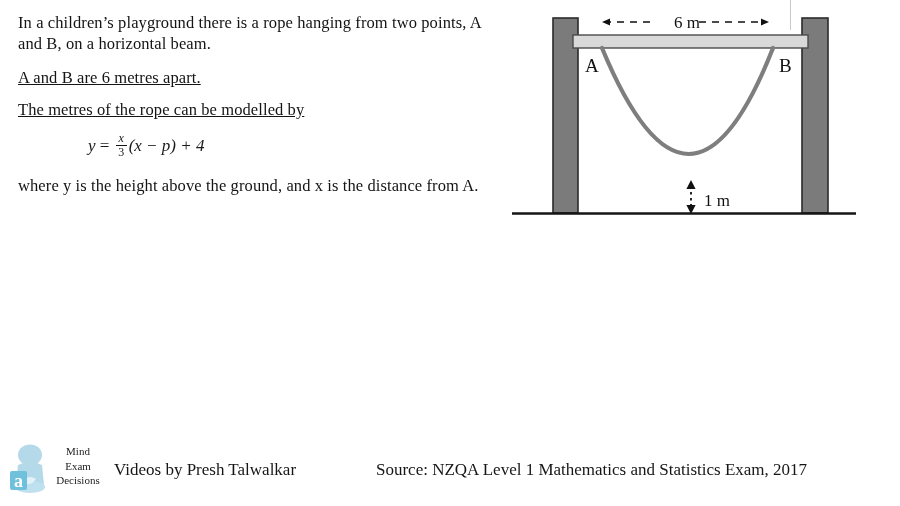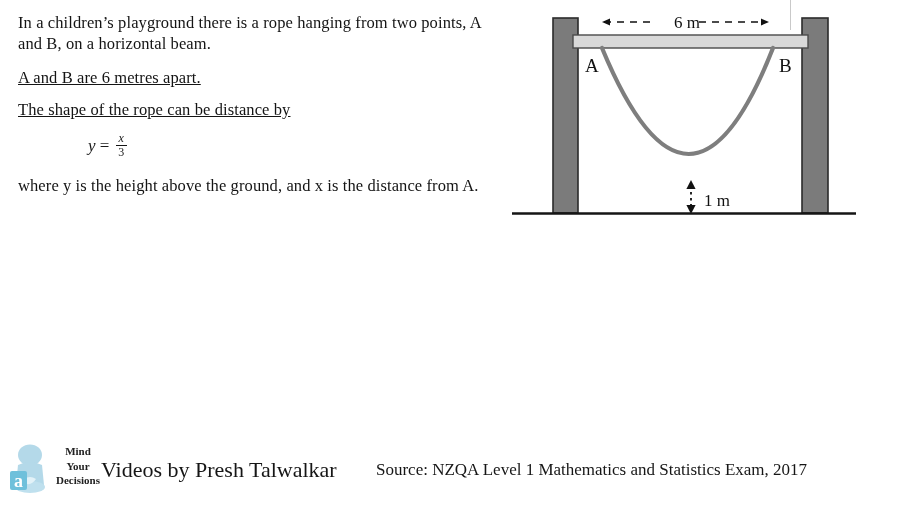--- a/index.html
+++ b/index.html
@@ -131,30 +131,29 @@
   }
   .logo-words {
     position: absolute;
     left: 48px;
     top: 4px;
     width: 60px;
     text-align: center;
     font-size: 11px;
     line-height: 14.5px;
     color: #222;
-    font-weight: bold;
   }
   .logo-words div {
     white-space: nowrap;
   }
   .footer-credit {
     position: absolute;
-    left: 101px;
+    left: 114px;
     top: 459px;
-    font-size: 22px;
+    font-size: 17px;
     line-height: 22px;
     color: #161616;
     white-space: nowrap;
   }
   .footer-source {
     position: absolute;
     left: 376px;
     top: 459px;
     font-size: 17px;
     line-height: 22px;
@@ -167,32 +166,33 @@
 
 <div id="slide">
 
   <div class="problem-text">
 
     <p class="para">In a children’s playground there is a rope hanging from two points, A and B, on a horizontal beam.</p>
 
     <p class="para tight">A and B are 6 metres apart.</p>
 
 
-    <p class="para tight">The shape of the rope can be distance by</p>
+    <p class="para tight">The metres of the rope can be modelled by</p>
 
     <div class="equation-row">
       <span class="eq-part eq-italic">y</span>
       <span class="eq-part">&nbsp;</span>
       <span class="eq-part">=</span>
       <span class="eq-part">&nbsp;</span>
       <span class="frac">
         <span class="num">x</span>
         <span class="bar"></span>
         <span class="den">3</span>
       </span>
+      <span class="eq-part eq-italic">(x − p) + 4</span>
     </div>
 
     <p class="para">where y is the height above the ground, and x is the distance from A.</p>
   </div>
 
   <div class="diagram">
     <svg width="395" height="235" viewBox="0 0 395 235" xmlns="http://www.w3.org/2000/svg">
 
       <g>
         <line x1="99" y1="22" x2="145" y2="22" stroke="#111111" stroke-width="1.6" stroke-dasharray="7 6"></line>
@@ -241,21 +241,21 @@
         </g>
         <g>
           <rect x="2" y="28" width="17" height="19" rx="2" fill="#6fc0db"></rect>
           <text x="10.5" y="44" text-anchor="middle" font-family="Liberation Serif, serif" font-size="18" font-weight="bold" fill="#ffffff">a</text>
         </g>
       </svg>
     </div>
 
     <div class="logo-words">
       <div>Mind</div>
-      <div>Your</div>
+      <div>Exam</div>
       <div>Decisions</div>
     </div>
   </div>
 
   <div class="footer-credit">Videos by Presh Talwalkar</div>
   <div class="footer-source">Source: NZQA Level 1 Mathematics and Statistics Exam, 2017</div>
 
 </div>
 
 </body></html>

